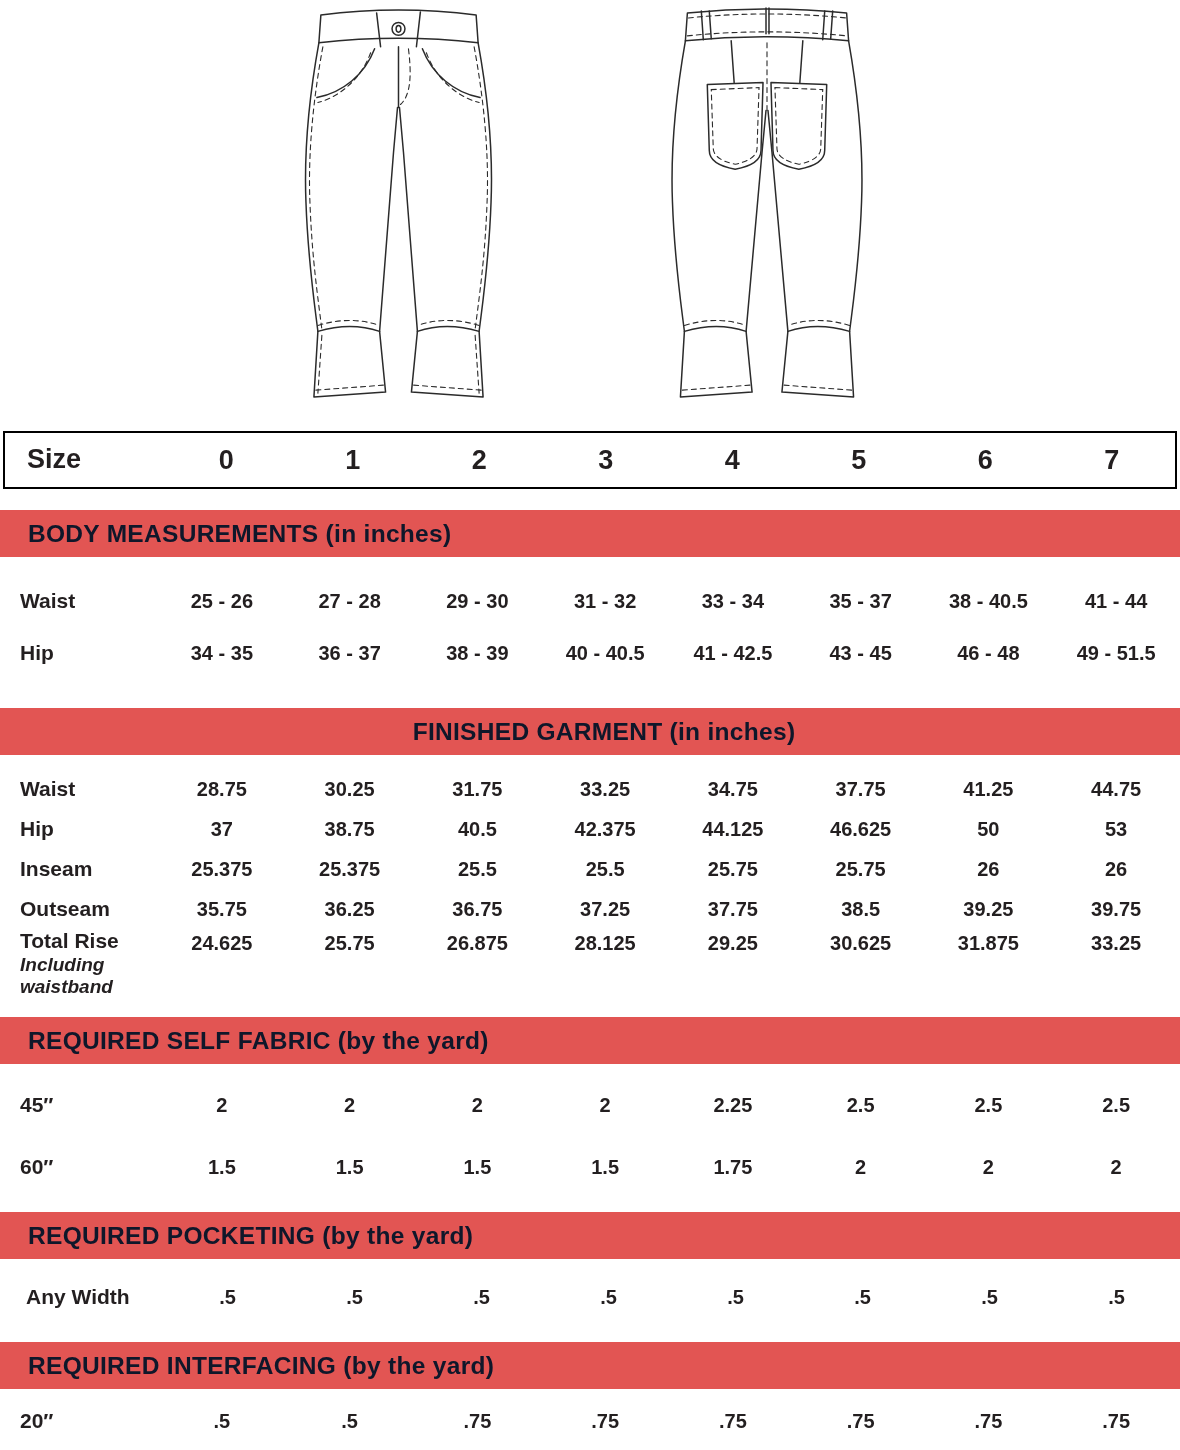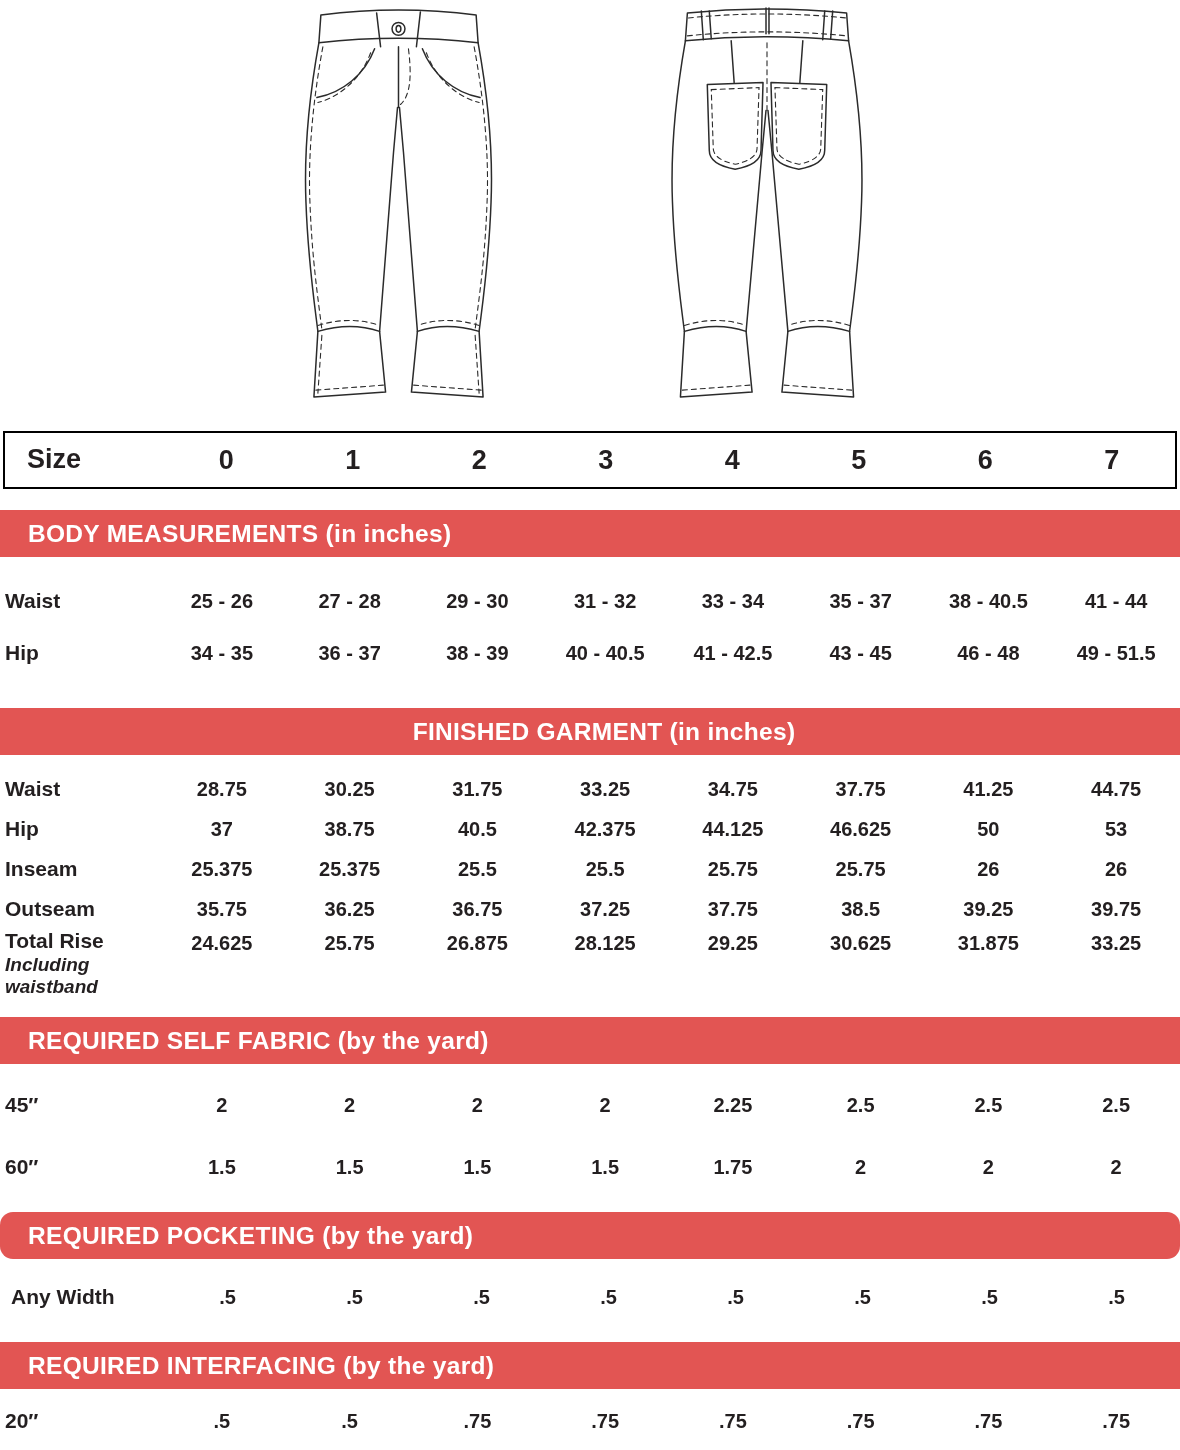--- a/index.html
+++ b/index.html
@@ -19,34 +19,34 @@
   .flat-back{left:657px;width:220px;height:412px;}
   .ln{fill:none;stroke:#2b2b2b;stroke-width:1.5;stroke-linejoin:round;stroke-linecap:round;}
   .st{fill:none;stroke:#2b2b2b;stroke-width:1.1;stroke-dasharray:5 4;stroke-linecap:round;}
   .fillw{fill:#ffffff;}
   
   .grid-row{
     display:grid;
     grid-template-columns:158px repeat(8,1fr);
     align-items:center;
   }
-  .row-label{padding-left:5px;font-size:21px;font-weight:700;line-height:1.15;}
+  .row-label{padding-left:20px;font-size:21px;font-weight:700;line-height:1.15;}
   .cell{text-align:center;font-size:20px;font-weight:600;}
   
   .size-box{
     margin:11px 3px 0 3px;height:58px;
     border:2px solid #000000;box-sizing:border-box;
     background:#fff;
   }
   .size-box .grid-row{height:100%;}
   .size-box .row-label{font-size:27px;font-weight:700;padding-left:22px;}
   .size-box .cell{font-size:27px;font-weight:700;}
   
   .section-header{
-    height:47px;background:#e25553;color:#ffffff;
+    height:47px;background:#e25553;color:#0f172a;
     display:flex;align-items:center;
     padding-left:28px;box-sizing:border-box;
     font-size:24.5px;font-weight:700;letter-spacing:0.3px;
   }
   
   #sec-0 .section-header{margin-top:21px;}
   #sec-0 .rows{padding-top:18px;}
   #sec-0 .data-row{height:52px;}
   #sec-1 .section-header{margin-top:29px;justify-content:center;}
   #sec-1 .rows{padding-top:14px;}
@@ -269,21 +269,21 @@
         <div class="cell">1.5</div>
         <div class="cell">1.75</div>
         <div class="cell">2</div>
         <div class="cell">2</div>
         <div class="cell">2</div>
       </div>
     </div>
 </div>
 
 <div id="sec-3" class="section">
-  <div class="section-header" style="background: rgb(226, 85, 83); border-radius: 13px;">
+  <div class="section-header" style="background: rgb(226, 85, 83);">
     <span>REQUIRED POCKETING (by the yard)</span>
   </div>
   <div class="rows">
       <div class="grid-row data-row">
         <div class="row-label">Any Width</div>
         <div class="cell">.5</div>
         <div class="cell">.5</div>
         <div class="cell">.5</div>
         <div class="cell">.5</div>
         <div class="cell">.5</div>

